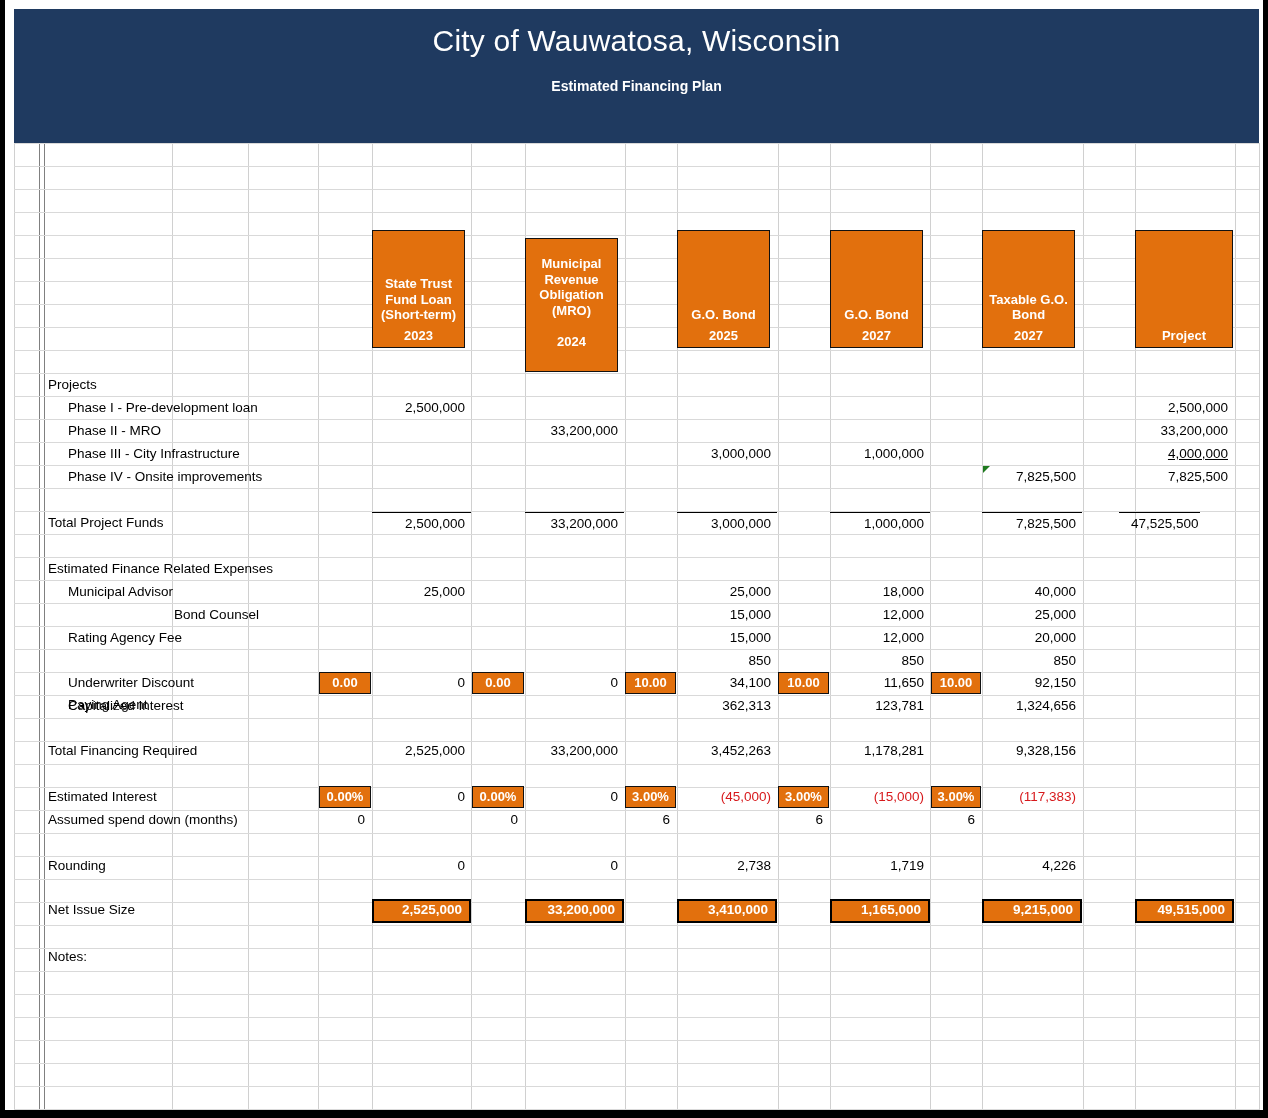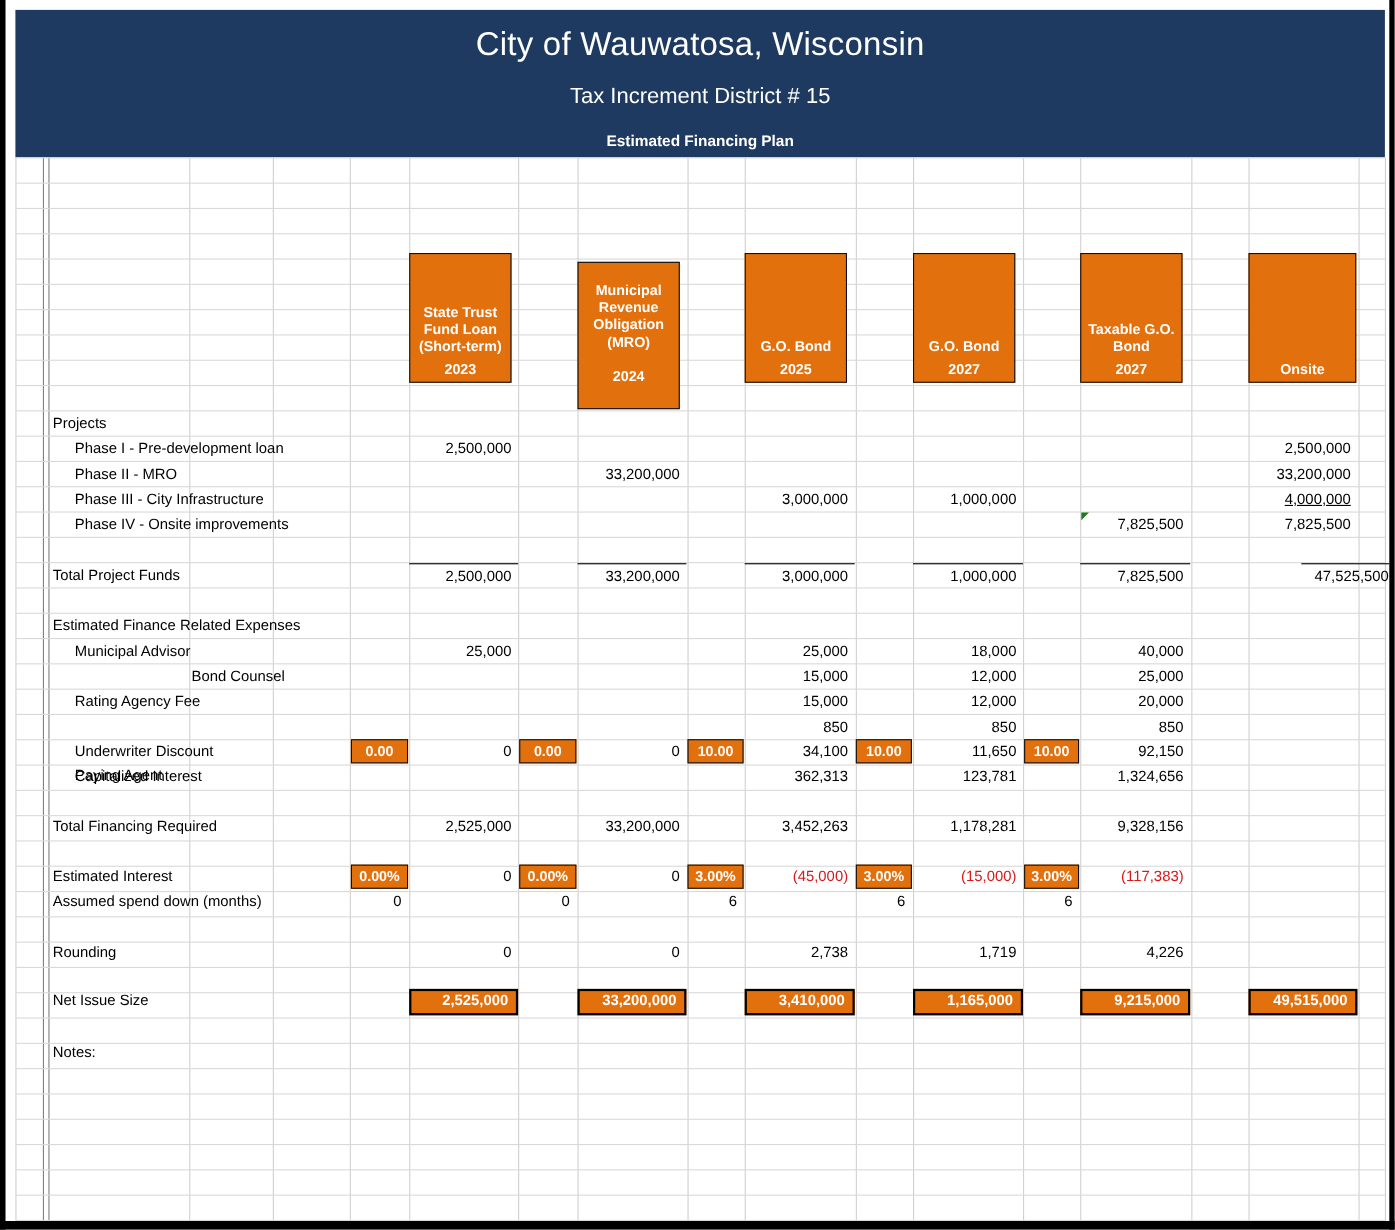--- a/index.html
+++ b/index.html
@@ -62,21 +62,20 @@
   }
   .cmt{position:absolute;width:0;height:0;border-top:7px solid #1e7a1e;border-right:7px solid transparent;}
 </style>
 </head>
 <body>
 
 <div id="sheet">
 
   <div class="title-band">
     <div class="title-1">City of Wauwatosa, Wisconsin</div>
-    <div class="title-2">Tax Increment District # 15</div>
     <div class="title-3">Estimated Financing Plan</div>
   </div>
 
   <div id="grid">
       <div class="vline" style="left: 0px;"></div>
       <div class="vline dark" style="left: 25px;"></div>
       <div class="vline dark" style="left: 30px;"></div>
       <div class="vline" style="left: 158px;"></div>
       <div class="vline" style="left: 234px;"></div>
       <div class="vline" style="left: 304px;"></div>
@@ -163,21 +162,21 @@
     <span style="margin-top:5px;">2027</span>
   </div>
 
   <div class="hdrbox" style="left:977px;top:230px;width:93px;height:118px;">
     <span>Taxable G.O.</span>
     <span>Bond</span>
     <span style="margin-top:5px;">2027</span>
   </div>
 
   <div class="hdrbox" style="left:1130px;top:230px;width:98px;height:118px;">
-    <span>Onsite</span>
+    <span>Project</span>
   </div>
 
   <div id="cells">
       <div class="cell txt" style="left: 40px; top: 374px; width: 300px;">Projects</div>
       <div class="cell txt" style="left: 60px; top: 397px; width: 300px;">Phase I - Pre-development loan</div>
       <div class="cell num" style="left: 367px; top: 397px; width: 99px;">2,500,000</div>
       <div class="cell num" style="left: 1130px; top: 397px; width: 99px;">2,500,000</div>
       <div class="cell txt" style="left: 60px; top: 420px; width: 300px;">Phase II - MRO</div>
       <div class="cell num" style="left: 520px; top: 420px; width: 99px;">33,200,000</div>
       <div class="cell num" style="left: 1130px; top: 420px; width: 99px;">33,200,000</div>
@@ -188,21 +187,21 @@
       <div class="cell txt" style="left: 60px; top: 466px; width: 300px;">Phase IV - Onsite improvements</div>
       <div class="cell num" style="left: 977px; top: 466px; width: 100px;">7,825,500</div>
       <div class="cell num" style="left: 1130px; top: 466px; width: 99px;">7,825,500</div>
       <div class="cmt" style="left: 978px; top: 466px;"></div>
       <div class="cell txt" style="left: 40px; top: 512px; width: 300px;">Total Project Funds</div>
       <div class="cell num ul-top" style="left: 367px; top: 512px; width: 99px;">2,500,000</div>
       <div class="cell num ul-top" style="left: 520px; top: 512px; width: 99px;">33,200,000</div>
       <div class="cell num ul-top" style="left: 672px; top: 512px; width: 100px;">3,000,000</div>
       <div class="cell num ul-top" style="left: 825px; top: 512px; width: 100px;">1,000,000</div>
       <div class="cell num ul-top" style="left: 977px; top: 512px; width: 100px;">7,825,500</div>
-      <div class="cell num ul-top" style="left: 1178px; top: 512px; width: 81px; padding-left: 12px;">47,525,500</div>
+      <div class="cell num ul-top" style="left: 1114px; top: 512px; width: 81px; padding-left: 12px;">47,525,500</div>
       <div class="cell txt" style="left: 40px; top: 558px; width: 300px;">Estimated Finance Related Expenses</div>
       <div class="cell txt" style="left: 60px; top: 581px; width: 300px;">Municipal Advisor</div>
       <div class="cell num" style="left: 367px; top: 581px; width: 99px;">25,000</div>
       <div class="cell num" style="left: 672px; top: 581px; width: 100px;">25,000</div>
       <div class="cell num" style="left: 825px; top: 581px; width: 100px;">18,000</div>
       <div class="cell num" style="left: 977px; top: 581px; width: 100px;">40,000</div>
       <div class="cell txt" style="left: 60px; top: 604px; width: 300px; text-align: center;">Bond Counsel</div>
       <div class="cell num" style="left: 672px; top: 604px; width: 100px;">15,000</div>
       <div class="cell num" style="left: 825px; top: 604px; width: 100px;">12,000</div>
       <div class="cell num" style="left: 977px; top: 604px; width: 100px;">25,000</div>

